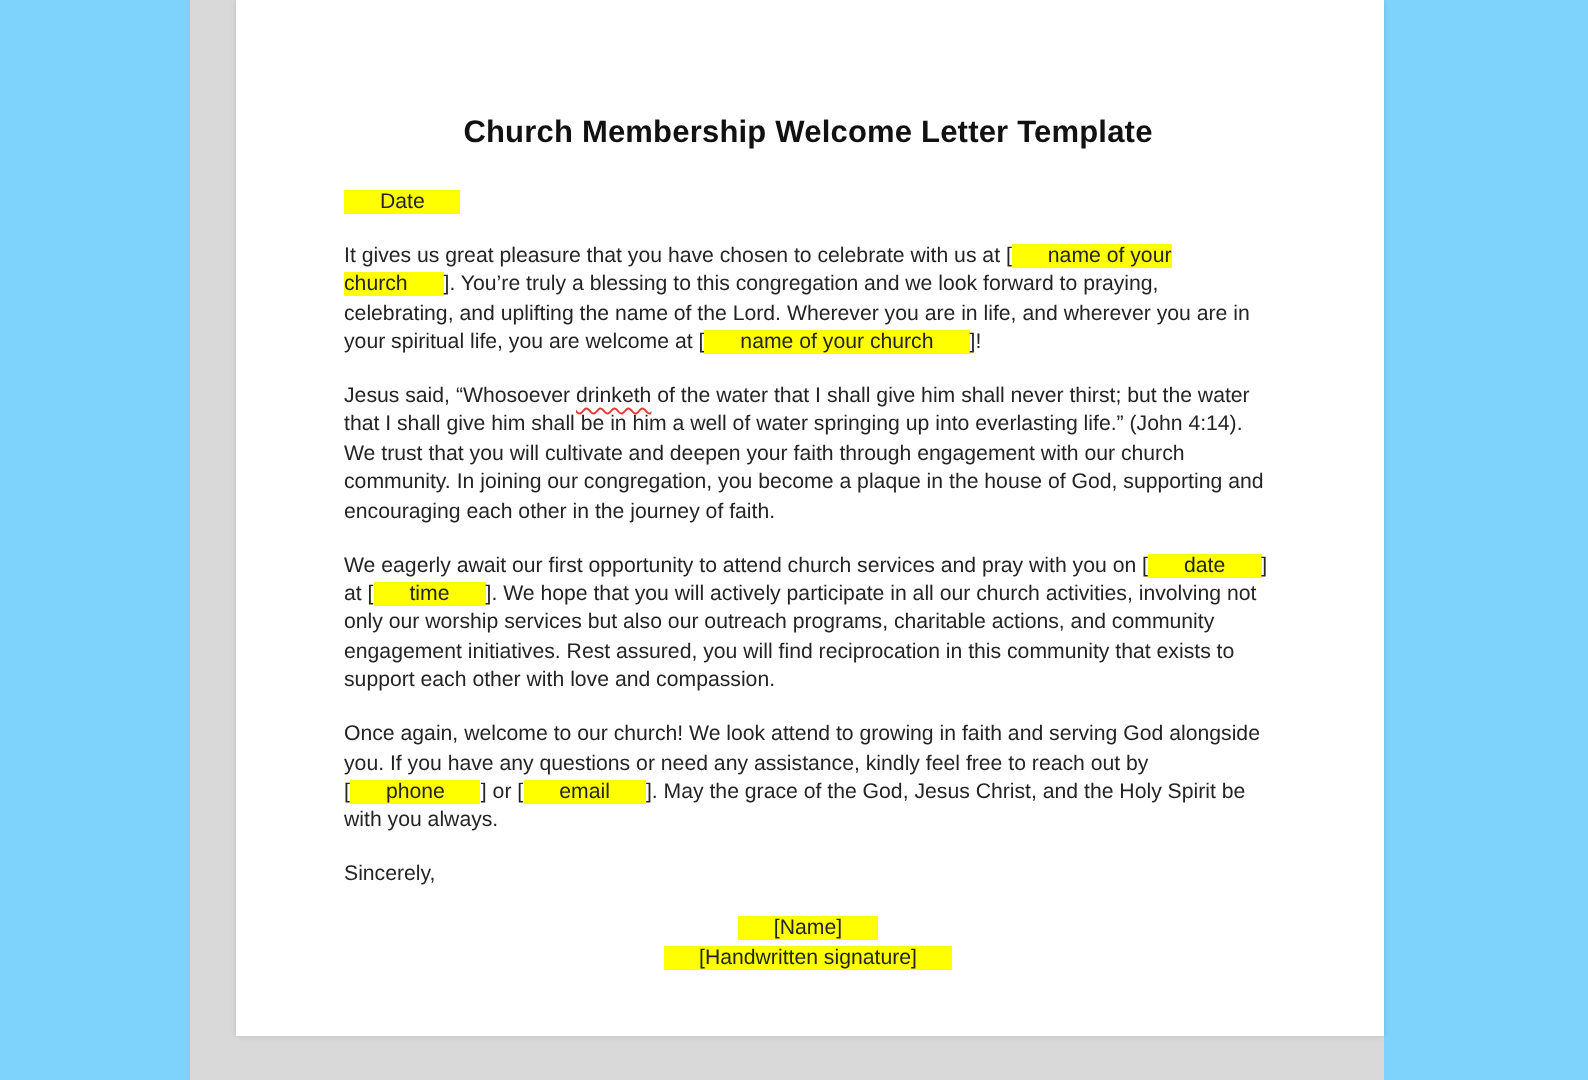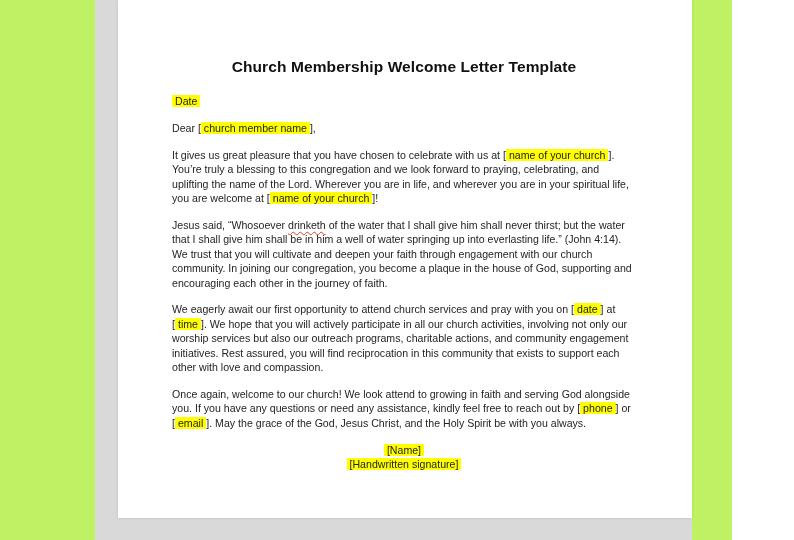--- a/index.html
+++ b/index.html
@@ -6,23 +6,23 @@
   html, body { margin: 0; padding: 0; }
   body {
     width: 794px;
     height: 540px;
     background: #ffffff;
     font-family: "Liberation Sans", sans-serif;
     overflow: hidden;
   }
   .viewer {
     position: relative;
-    width: 732px;
+    width: 794px;
     height: 540px;
-    background: #bef264;
+    background: #7dd3fc;
   }
   .backdrop {
     position: absolute;
     left: 95px;
     top: 0;
     width: 597px;
     height: 540px;
     background: #d9d9d9;
   }
   .page {
@@ -50,49 +50,49 @@
     color: #242424;
   }
   .sig-line {
     font-size: 10.6px;
     line-height: 14.4px;
     color: #242424;
     text-align: center;
   }
   .hl {
     background: #ffff00;
-    padding: 0 3px;
+    padding: 0 18px;
   }
   .misspell {
     text-decoration-line: underline;
     text-decoration-style: wavy;
     text-decoration-color: #e03c31;
     text-decoration-thickness: 1px;
     text-underline-offset: 2px;
   }
 </style>
 </head>
 <body>
 
 <div class="viewer">
   <div class="backdrop"></div>
   <div class="page">
 
     <h1 class="doc-title">Church Membership Welcome Letter Template</h1>
 
     <p class="para"><span class="hl">Date</span></p>
 
-    <p class="para"><span>Dear [</span><span class="hl">church member name</span><span>],</span></p>
 
     <p class="para"><span>It gives us great pleasure that you have chosen to celebrate with us at [</span><span class="hl">name of your church</span><span>]. You’re truly a blessing to this congregation and we look forward to praying, celebrating, and uplifting the name of the Lord. Wherever you are in life, and wherever you are in your spiritual life, you are welcome at [</span><span class="hl">name of your church</span><span>]!</span></p>
 
     <p class="para"><span>Jesus said, “Whosoever </span><span class="misspell">drinketh</span><span> of the water that I shall give him shall never thirst; but the water that I shall give him shall be in him a well of water springing up into everlasting life.” (John 4:14). We trust that you will cultivate and deepen your faith through engagement with our church community. In joining our congregation, you become a plaque in the house of God, supporting and encouraging each other in the journey of faith.</span></p>
 
     <p class="para"><span>We eagerly await our first opportunity to attend church services and pray with you on [</span><span class="hl">date</span><span>] at [</span><span class="hl">time</span><span>]. We hope that you will actively participate in all our church activities, involving not only our worship services but also our outreach programs, charitable actions, and community engagement initiatives. Rest assured, you will find reciprocation in this community that exists to support each other with love and compassion.</span></p>
 
     <p class="para"><span>Once again, welcome to our church! We look attend to growing in faith and serving God alongside you. If you have any questions or need any assistance, kindly feel free to reach out by [</span><span class="hl">phone</span><span>] or [</span><span class="hl">email</span><span>]. May the grace of the God, Jesus Christ, and the Holy Spirit be with you always.</span></p>
 
+    <p class="para">Sincerely,</p>
 
     <div class="sig-line"><span class="hl">[Name]</span></div>
     <div class="sig-line"><span class="hl">[Handwritten signature]</span></div>
 
   </div>
 </div>
 
 </body></html>

